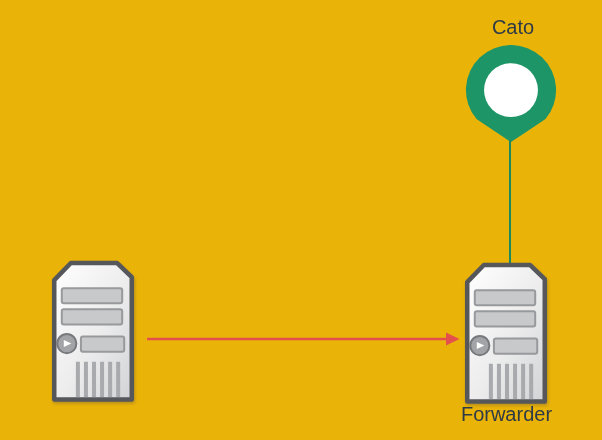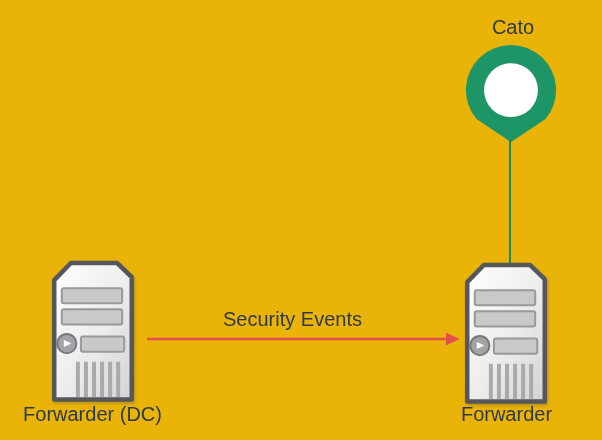--- a/index.html
+++ b/index.html
@@ -90,27 +90,25 @@
   <svg class="cato-pin" viewBox="0 0 92 100">
     <path d="M 10.8 75.6 A 46 46 0 1 1 81.2 75.6 Q 60 90 46 99 Q 32 90 10.8 75.6 Z" fill="#1E9567"></path>
     <circle cx="46" cy="46" r="27.5" fill="#ffffff"></circle>
   </svg>
 
   <div class="connector-line"></div>
 
   <svg class="server server-forwarder" viewBox="0 0 84 142">
     <use href="#server-sym"></use>
   </svg>
-  <div class="node-label fwd-label">Forwarder (DC)</div>
 
   <svg class="server server-collector" viewBox="0 0 84 142">
     <use href="#server-sym"></use>
   </svg>
   <div class="node-label col-label">Forwarder</div>
 
-  <div class="node-label flow-label">Security Events</div>
 
   <svg class="flow-arrow" viewBox="0 0 330 22">
     <line x1="9" y1="11" x2="308" y2="11" stroke="#E4504B" stroke-width="2.4"></line>
     <polygon points="308,4.5 321.5,11 308,17.5" fill="#E4504B"></polygon>
   </svg>
 
 </div>
 
 </body></html>

